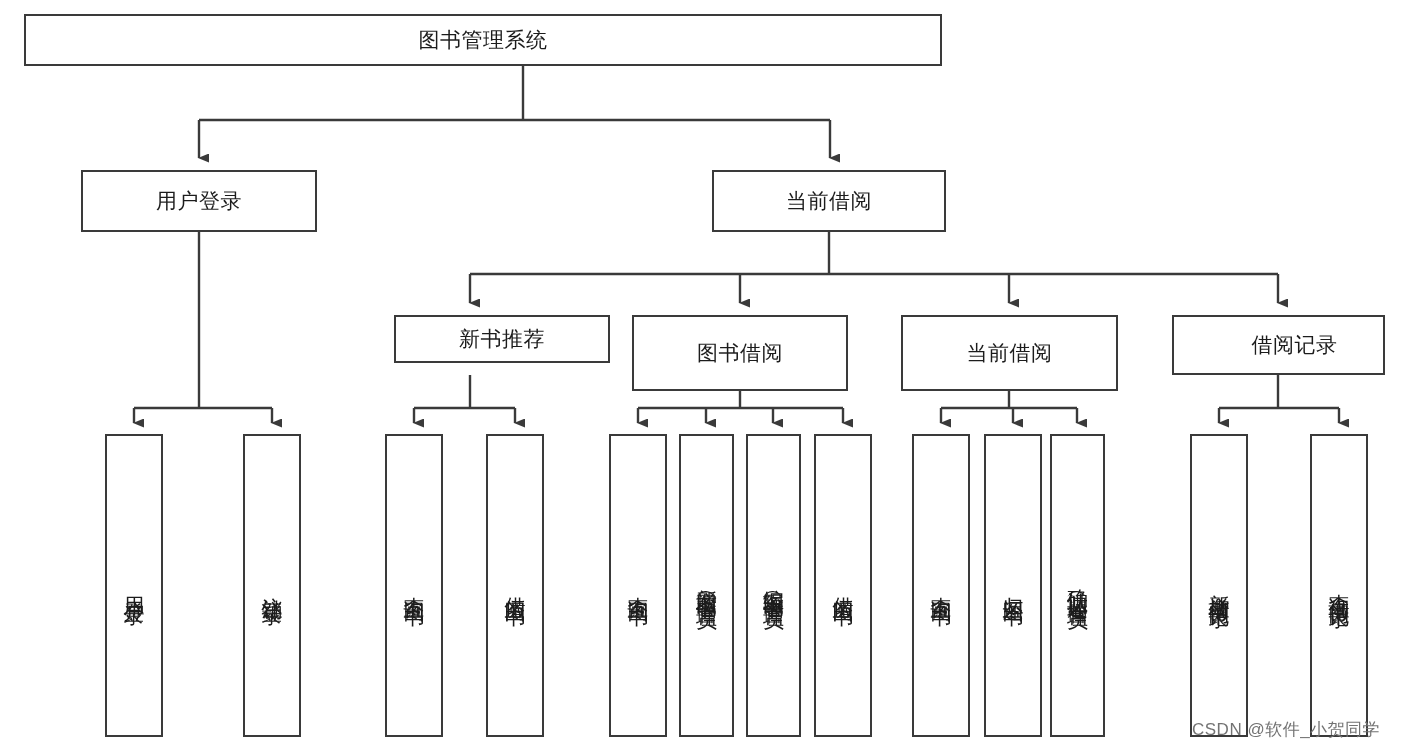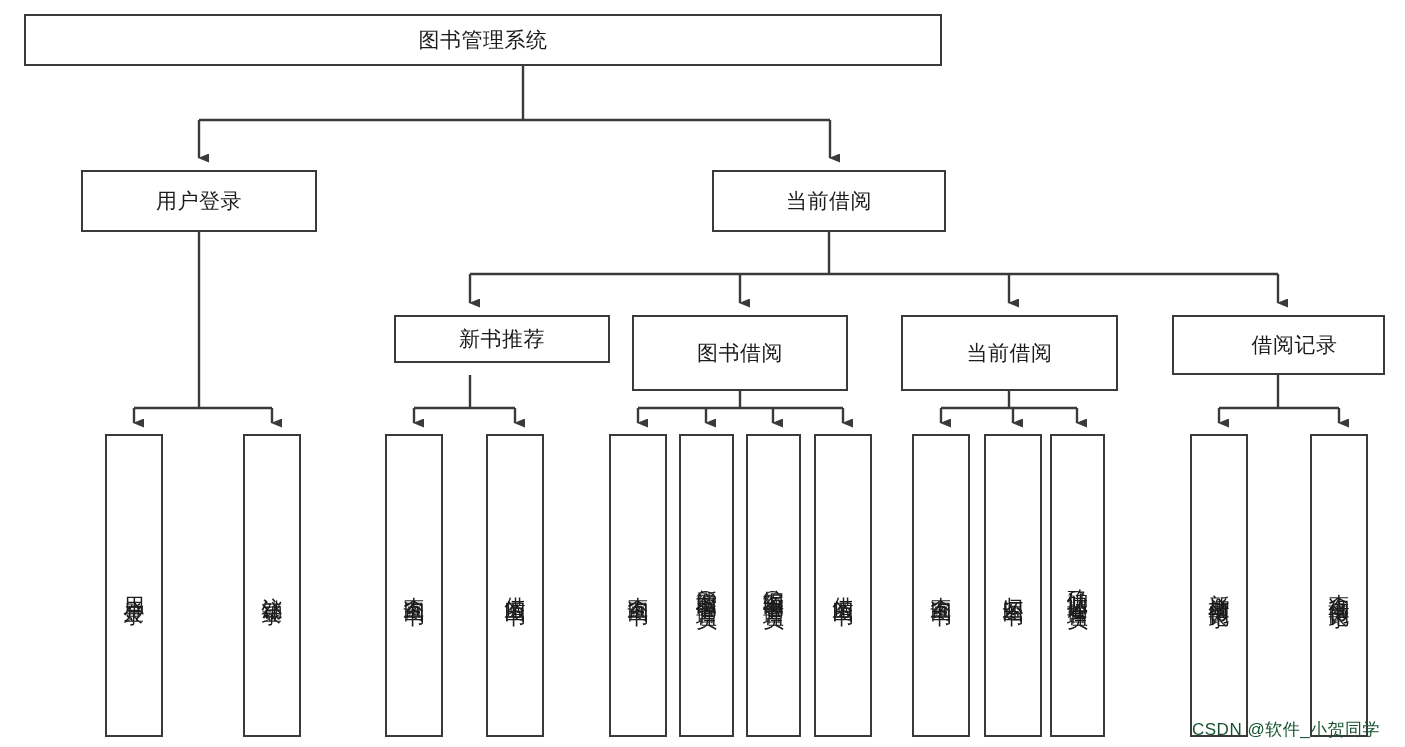--- a/index.html
+++ b/index.html
@@ -46,21 +46,21 @@
     text-orientation: upright;
     font-size: 21px;
     color: #1c1c1c;
     letter-spacing: 3px;
     line-height: 1.05;
     white-space: nowrap;
   }
   .watermark {
     position: absolute;
     font-size: 17px;
-    color: #14532d;
+    color: #737373;
     white-space: nowrap;
     letter-spacing: 0.5px;
     pointer-events: none;
   }
 </style>
 </head>
 <body>
 
 <div id="diagram-root">
 

